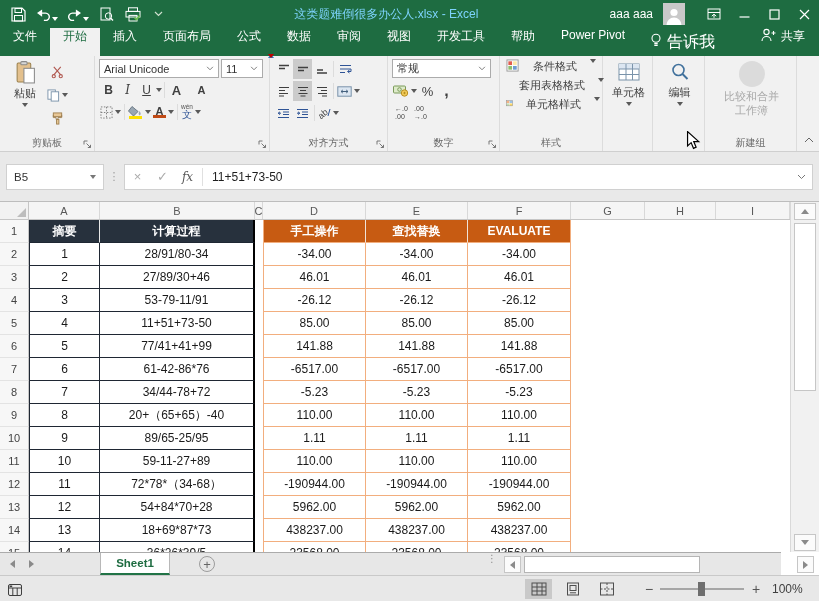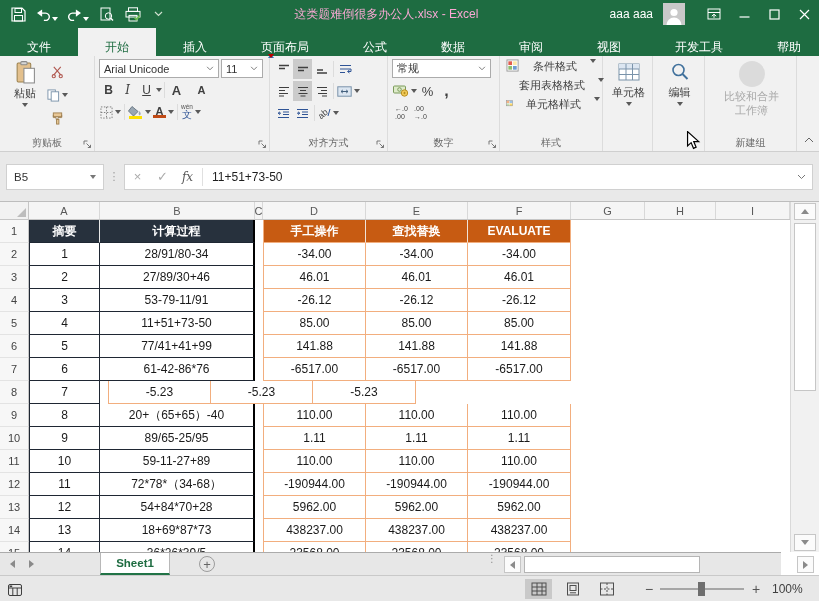--- a/index.html
+++ b/index.html
@@ -5,33 +5,33 @@
   *{margin:0;padding:0;box-sizing:border-box}
   html,body{width:819px;height:601px;overflow:hidden}
   body{font-family:"Liberation Sans","DejaVu Sans",sans-serif;background:#fff;position:relative}
   .app{position:absolute;inset:0;width:819px;height:601px;overflow:hidden}
 
   
   .titlebar{position:absolute;left:0;top:0;width:819px;height:28px;background:#1E6C41;display:flex;align-items:center;color:#fff}
   .qat{display:flex;align-items:center;gap:9px;padding-left:10px}
   .qbtn{width:17px;height:17px;display:flex;align-items:center;justify-content:center}
   .qgrp{display:flex;align-items:flex-end;gap:1px}
-  .title{flex:1;text-align:center;font-size:12px;color:#f9a8d4;white-space:nowrap;overflow:hidden}
+  .title{flex:1;text-align:center;font-size:12px;color:#7dd3fc;white-space:nowrap;overflow:hidden}
   .tb-right{display:flex;align-items:center}
   .user{font-size:12px;color:#fff;margin:0 10px 0 4px}
   .avatar{width:22px;height:22px;background:#C9C9C9;display:flex;align-items:flex-end;justify-content:center;overflow:hidden;margin-right:14px}
   .winbtn{width:30px;height:28px;display:flex;align-items:center;justify-content:center}
   .tri-d{display:inline-block;width:0;height:0;border-left:3px solid transparent;border-right:3px solid transparent;border-top:4px solid #595959}
   .tri-d.w{border-top-color:#fff}
   .tri-d.g{border-top-color:#777}
 
   
   .tabbar{position:absolute;left:0;top:28px;width:819px;height:28px;background:#1E6C41;display:flex;align-items:stretch;color:#fff}
   .tabs{display:flex}
-  .tab{padding:0 27px;display:flex;align-items:flex-end;font-size:12px;white-space:nowrap}
+  .tab{padding:0 13px;display:flex;align-items:flex-start;font-size:12px;white-space:nowrap}
   .tab.active{background:#F1F1F1;color:#1E6C41}
   .tellme{display:flex;align-items:center;gap:5px;padding:0 12px;font-size:16px}
   .share{margin-left:auto;display:flex;gap:5px;padding:0 14px;font-size:12px}
 
   
   .ribbon{position:absolute;left:0;top:56px;width:819px;height:96px;background:#F1F1F1;border-bottom:1px solid #CFCFCF;display:flex}
   .rgroup{position:relative;border-right:1px solid #DCDCDC;padding:3px 2px 16px 4px}
   .glabel{position:absolute;bottom:1px;left:0;right:0;text-align:center;font-size:10px;color:#686868;white-space:nowrap}
   .dlg{position:absolute;bottom:2px;right:2px;width:10px;height:10px;display:flex;align-items:center;justify-content:center}
   .combo{background:#fff;border:1px solid #ABABAB;height:19px;display:flex;align-items:center;justify-content:space-between;font-size:11px;color:#333;padding:0 4px;white-space:nowrap}
@@ -708,20 +708,21 @@
           <div class="cell ce">-6517.00</div>
           <div class="cell cf">-6517.00</div>
           <div class="cell cg"></div>
           <div class="cell chh"></div>
           <div class="cell ci"></div>
         </div>
 
         <div class="grow">
           <div class="rn">8</div>
           <div class="cell ca">7</div>
+          <div class="cell cb">34/44-78+72</div>
           <div class="cell cc"></div>
           <div class="cell cd">-5.23</div>
           <div class="cell ce">-5.23</div>
           <div class="cell cf">-5.23</div>
           <div class="cell cg"></div>
           <div class="cell chh"></div>
           <div class="cell ci"></div>
         </div>
 
         <div class="grow">

